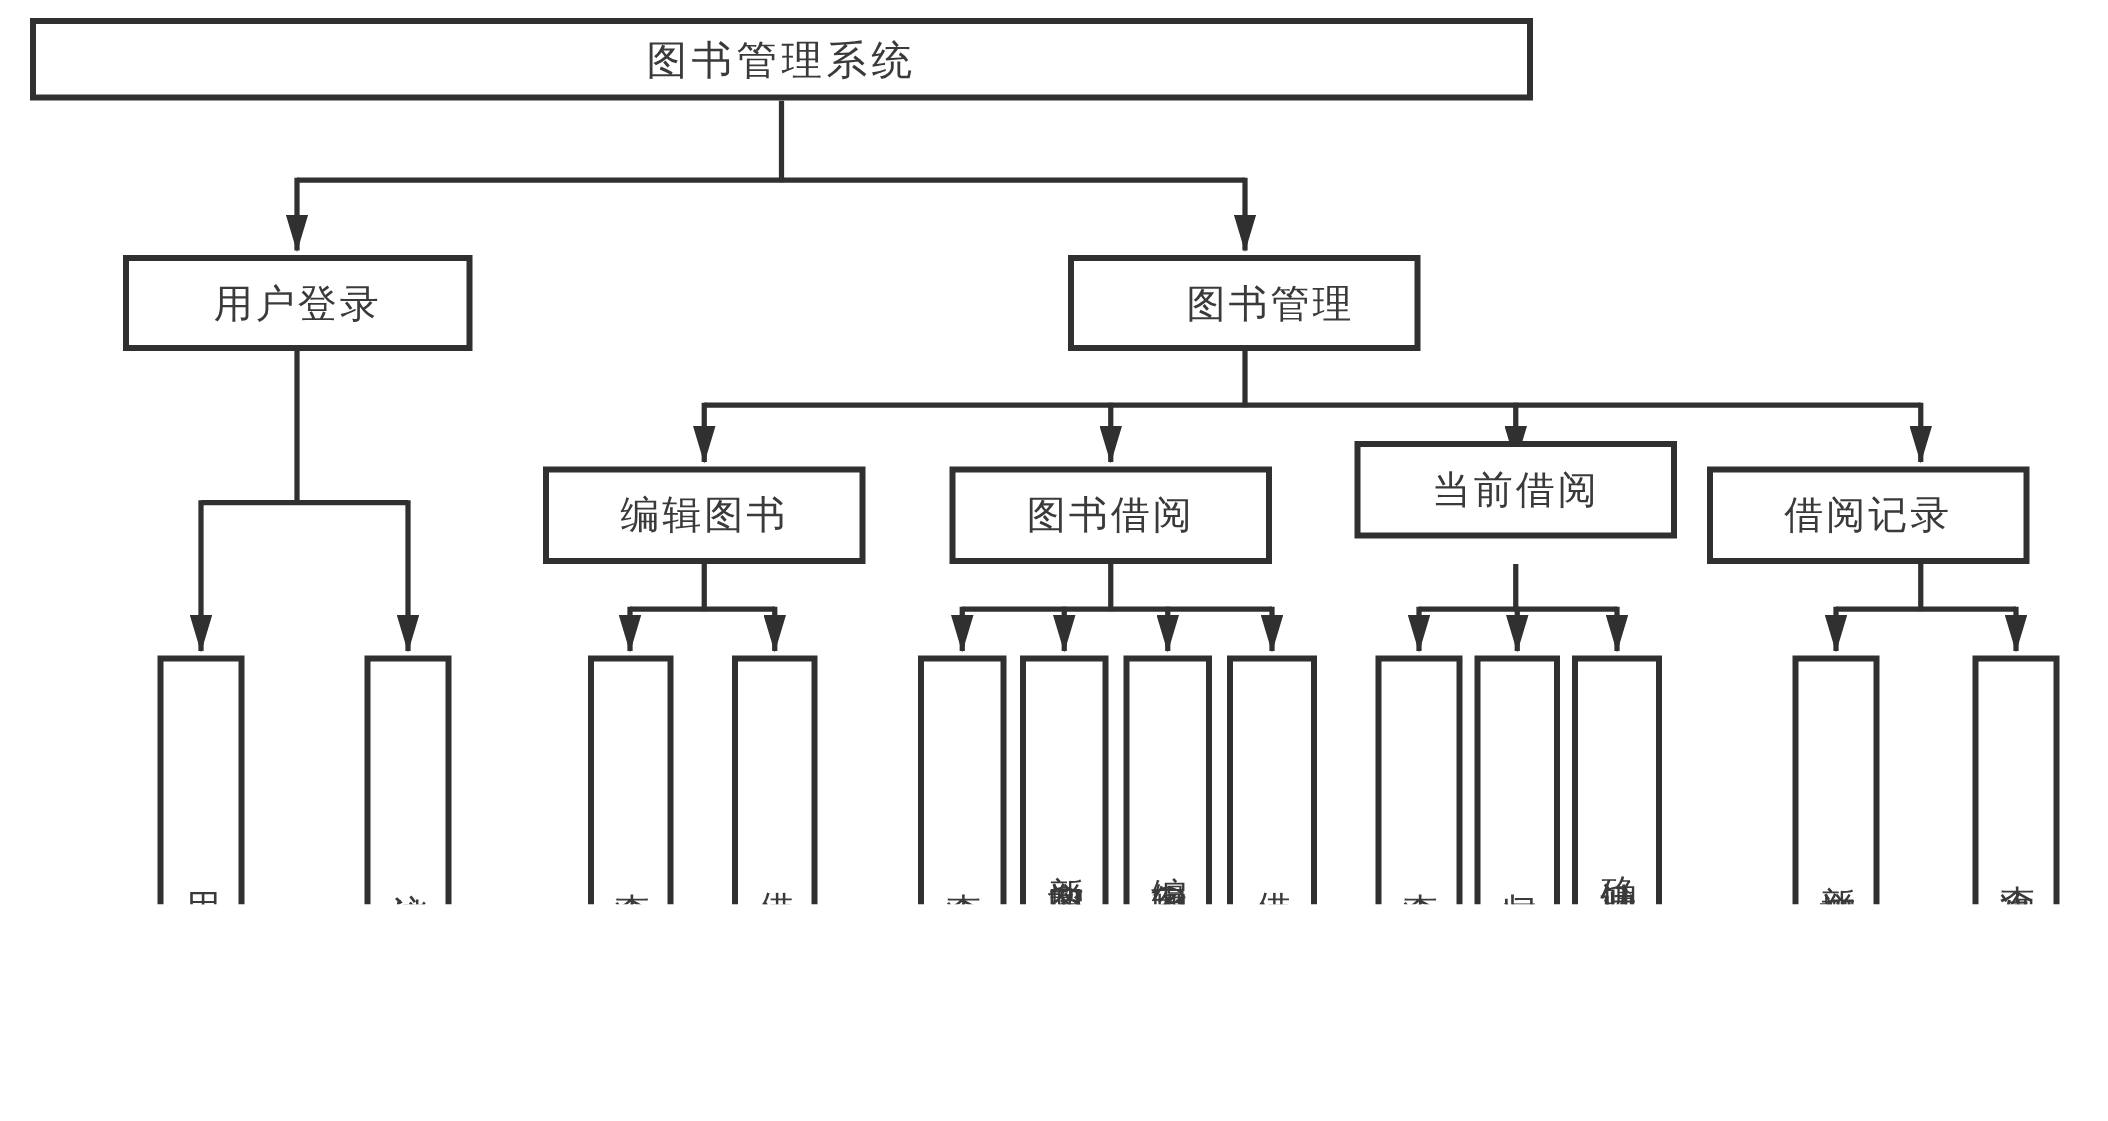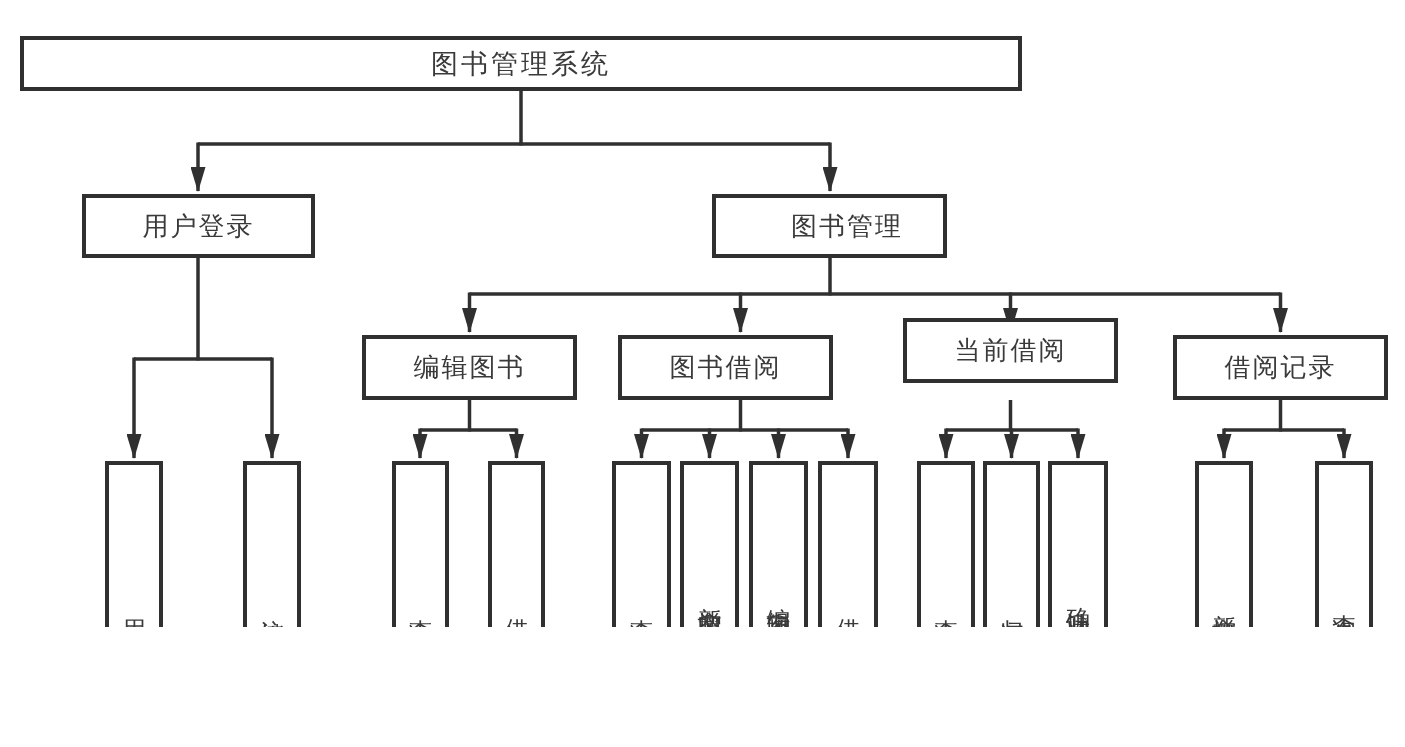--- a/index.html
+++ b/index.html
@@ -7,21 +7,20 @@
     padding: 0;
     background: #ffffff;
     font-family: "Liberation Sans", "DejaVu Sans", sans-serif;
   }
   .canvas {
     position: relative;
     width: 1405px;
     height: 603px;
     background: var(--bg, #ffffff);
     overflow: hidden;
-    margin-top: 24px;
   }
   svg.connectors {
     position: absolute;
     left: 0; top: 0;
     width: 1405px; height: 747px;
   }
   svg.connectors line, svg.connectors path {
     stroke: var(--line, #333333);
     stroke-width: 3.5;
     fill: none;
@@ -121,23 +120,23 @@
       <line x1="1344" y1="404.5" x2="1344" y2="434" marker-end="url(#arrow)"></line>
     </g>
   </svg>
 
   <div class="node h root-node" style="left:20px; top:12px; width:1002px; height:55px;">图书管理系统</div>
 
   <div class="node h" style="left:82px; top:170px; width:233px; height:64px;">用户登录</div>
   <div class="node h" style="left:712px; top:170px; width:235px; height:64px;padding-left:35px;">图书管理</div>
 
   <div class="node h" style="left:362px; top:311px; width:215px; height:65px;">编辑图书</div>
-  <div class="node h" style="left:618px; top:311px; width:215px; height:65px;">图书借阅</div>
+  <div class="node h" style="left:633px; top:311px; width:215px; height:65px;">图书借阅</div>
   <div class="node h" style="left:903px; top:294px; width:215px; height:65px;">当前借阅</div>
-  <div class="node h" style="left:1173px; top:311px; width:215px; height:65px;">借阅记录</div>
+  <div class="node h" style="left:1138px; top:311px; width:215px; height:65px;">借阅记录</div>
 
   <div class="node v" style="left:105px; top:437px; width:58px; height:298px;">用户登录</div>
   <div class="node v" style="left:243px; top:437px; width:58px; height:298px;">注销登录</div>
 
   <div class="node v" style="left:392px; top:437px; width:57px; height:298px;">查询图书</div>
   <div class="node v" style="left:488px; top:437px; width:57px; height:298px;">借阅图书</div>
 
   <div class="node v" style="left:612px; top:437px; width:59px; height:298px;">查询图书</div>
   <div class="node v" style="left:680px; top:437px; width:59px; height:298px;">新增图书（管理员）</div>
   <div class="node v" style="left:749px; top:437px; width:59px; height:298px;">编辑图书（管理员）</div>

